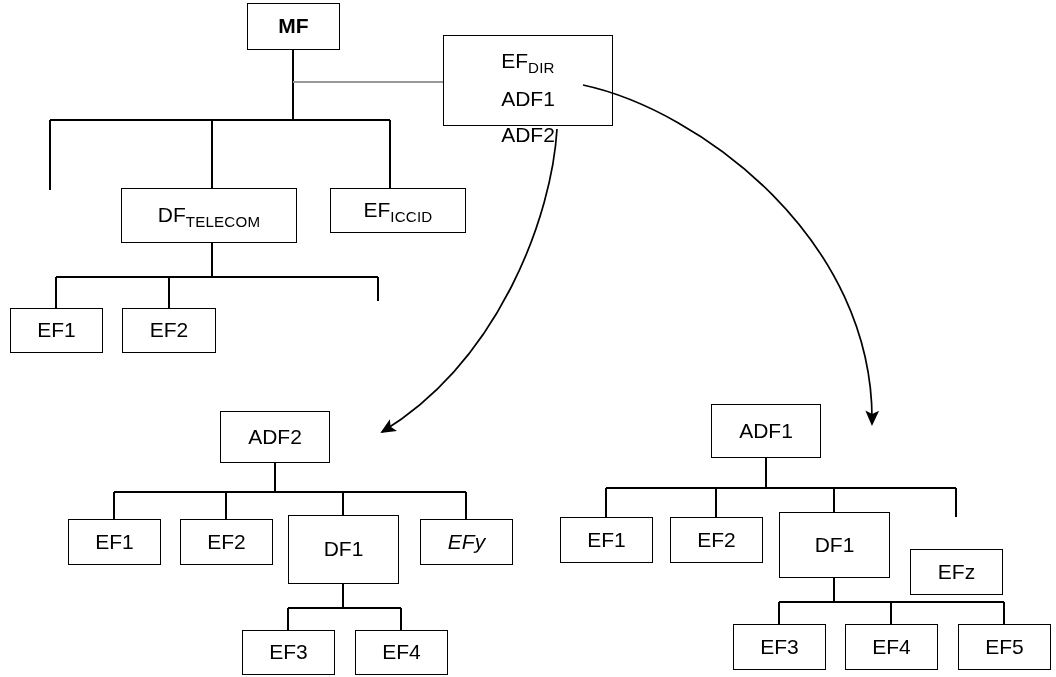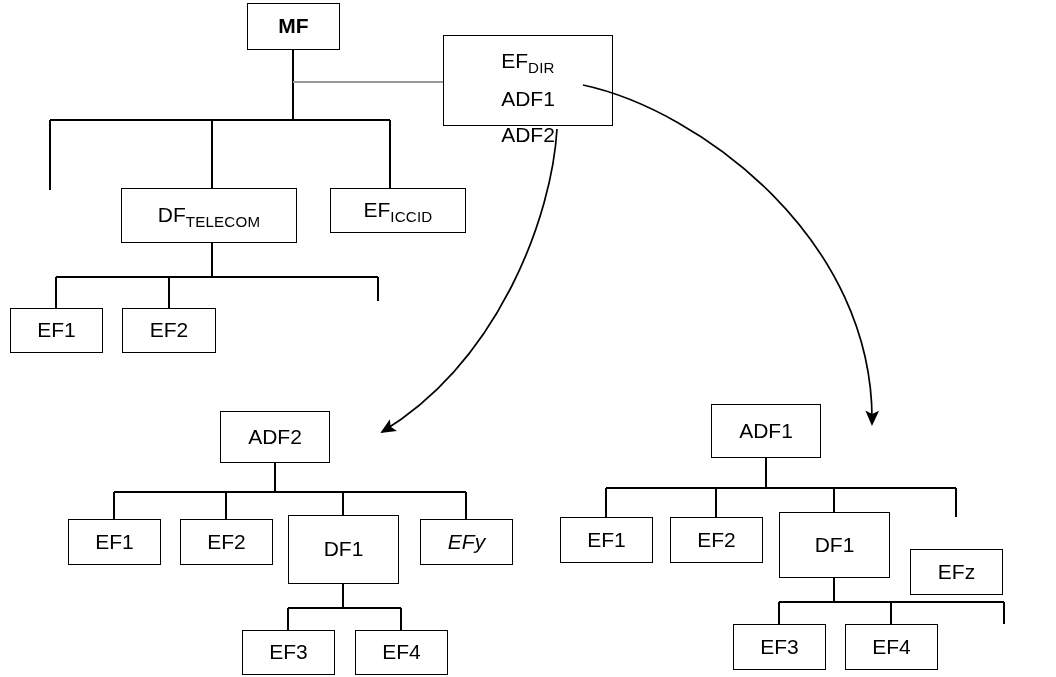--- a/index.html
+++ b/index.html
@@ -206,14 +206,17 @@
   </div>
 
   <div class="node" style="left:733px; top:624px; width:93px; height:46px;">
     <span class="lbl">EF3</span>
   </div>
 
   <div class="node" style="left:845px; top:624px; width:93px; height:46px;">
     <span class="lbl">EF4</span>
   </div>
 
+  <div class="node" style="left:958px; top:624px; width:93px; height:46px;">
+    <span class="lbl">EF5</span>
+  </div>
 
 </div>
 
 </body></html>

